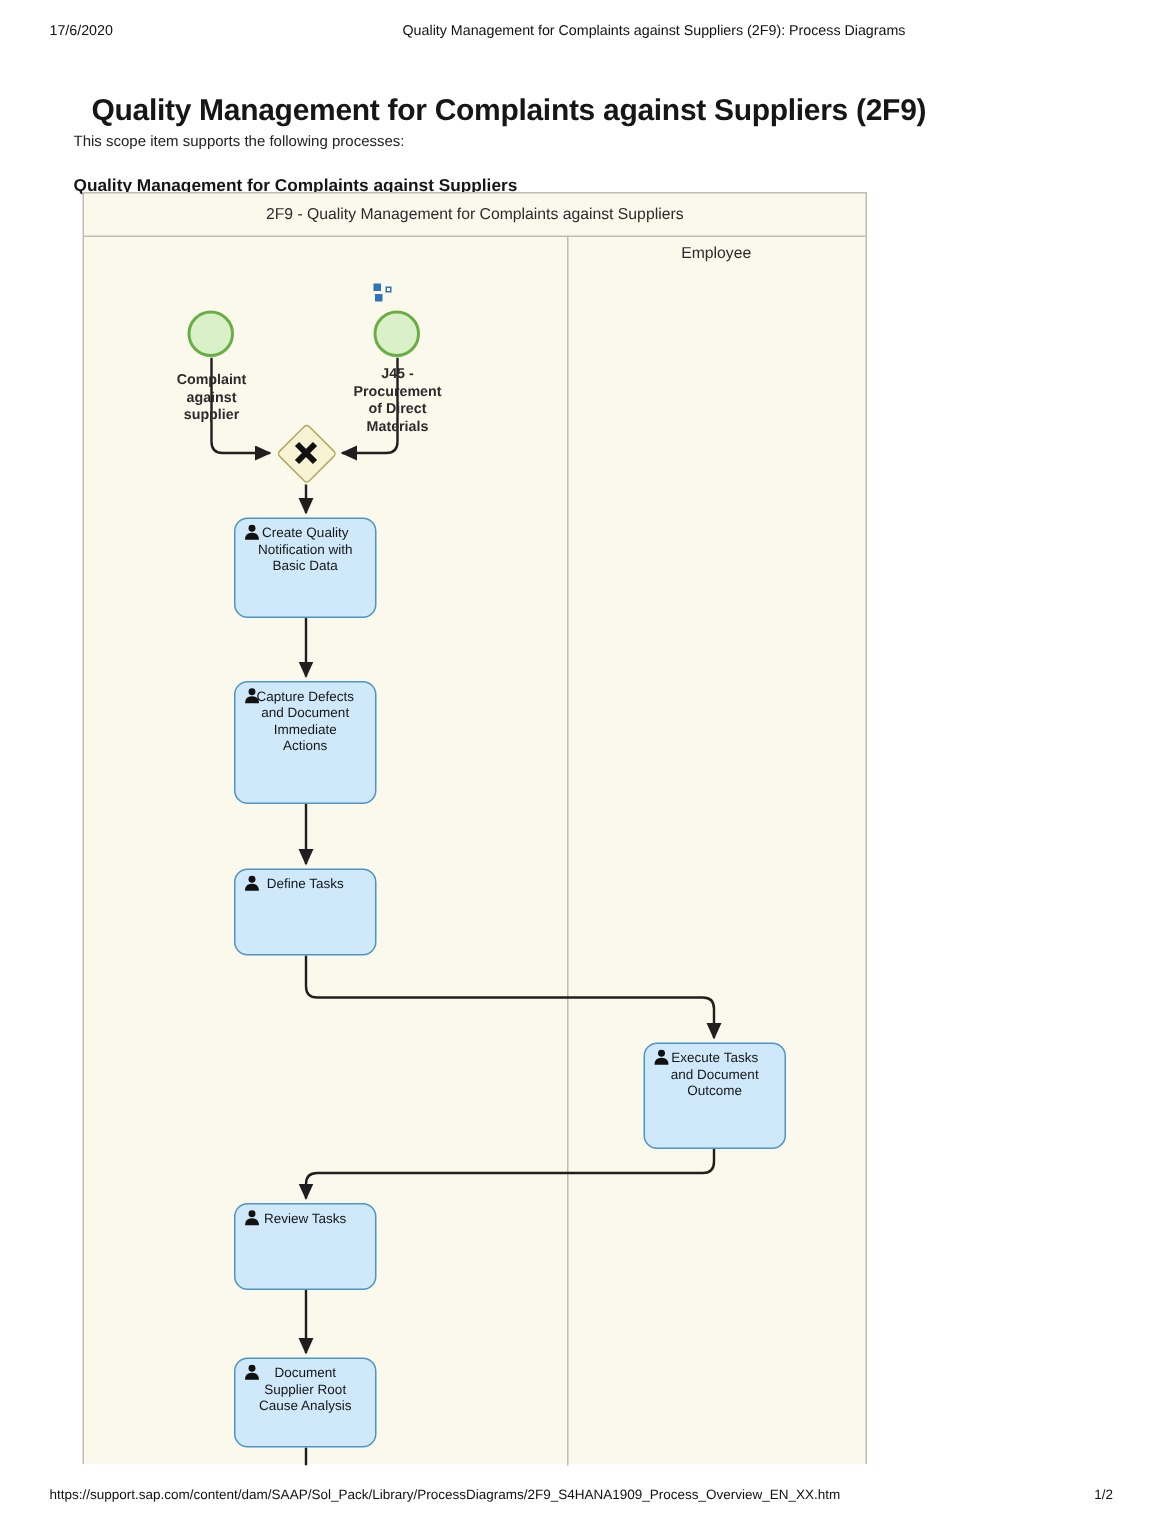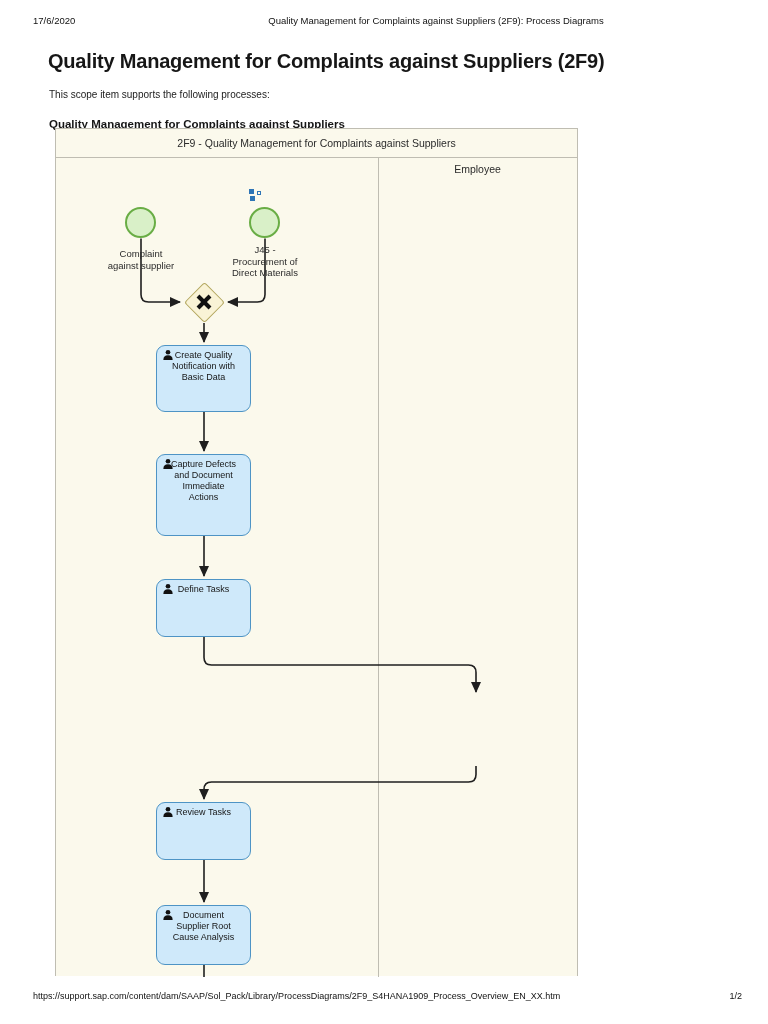--- a/index.html
+++ b/index.html
@@ -42,21 +42,21 @@
   svg.flows{position:absolute;left:0;top:0;}
   .flow{fill:none;stroke:var(--flow-line,#1f1f1f);stroke-width:1.6px;}
   .arrowhead{fill:var(--flow-line,#1f1f1f);}
 
   
   .start-event{
     position:absolute;width:31px;height:31px;border-radius:50%;
     background:var(--event-fill,#d9f0c8);
     border:2px solid var(--event-border,#69ad45);box-sizing:border-box;
   }
-  .event-label{position:absolute;font-size:9.5px;line-height:11.5px;color:#2b2b2b;text-align:center;}
+  .event-label{position:absolute;font-size:9.5px;line-height:11.5px;color:#2b2b2b;text-align:center;font-weight:bold;}
 
   .gateway{position:absolute;left:127px;top:152px;width:42px;height:42px;}
   .gateway .diamond{
     position:absolute;left:6.5px;top:6.5px;width:29px;height:29px;
     background:var(--gateway-fill,#f9f3d6);
     border:1.6px solid var(--gateway-border,#b3a75f);
     border-radius:3px;box-sizing:border-box;
     transform:rotate(45deg);
   }
   .gateway svg{position:absolute;left:0;top:0;}
@@ -81,21 +81,21 @@
   .ref-sq-a{left:1px;top:1px;width:5px;height:5px;background:var(--ref-icon-blue,#2e75b6);}
   .ref-sq-b{left:9px;top:3px;width:4px;height:4px;border:1px solid var(--ref-icon-blue,#2e75b6);background:transparent;}
   .ref-sq-c{left:2px;top:8px;width:5px;height:5px;background:var(--ref-icon-blue,#2e75b6);}
 </style>
 </head>
 <body>
 
 <div class="abs hdr-date">17/6/2020</div>
 <div class="abs hdr-title">Quality Management for Complaints against Suppliers (2F9): Process Diagrams</div>
 
-<h1 class="abs doc-title" style="margin:0;">Quality Management for Complaints against Suppliers (2F9)</h1>
+<h1 class="abs doc-title" style="margin:13px;">Quality Management for Complaints against Suppliers (2F9)</h1>
 <div class="abs doc-intro">This scope item supports the following processes:</div>
 <div class="abs doc-section">Quality Management for Complaints against Suppliers</div>
 
 <div class="abs diagram">
 
   <div class="dg-title-band">2F9 - Quality Management for Complaints against Suppliers</div>
   <div class="lane-label emp">Employee</div>
   <div class="lane-divider"></div>
 
   <svg class="flows" width="523" height="848" viewBox="0 0 523 848">
@@ -152,20 +152,27 @@
   </div>
 
   <div class="task" style="left:100px;top:325px;height:82px;">
     <svg class="person" viewBox="0 0 16 16">
         <circle cx="8" cy="4.3" r="3.1"></circle>
         <path d="M1.8,14.5 q0,-6.2 6.2,-6.2 q6.2,0 6.2,6.2 z"></path>
       </svg>
     <span class="tlabel">Capture Defects and Document Immediate Actions</span>
   </div>
 
+  <div class="task" style="left:373px;top:566px;height:71px;">
+    <svg class="person" viewBox="0 0 16 16">
+        <circle cx="8" cy="4.3" r="3.1"></circle>
+        <path d="M1.8,14.5 q0,-6.2 6.2,-6.2 q6.2,0 6.2,6.2 z"></path>
+      </svg>
+    <span class="tlabel">Execute Tasks and Document Outcome</span>
+  </div>
 
   <div class="task" style="left:100px;top:673px;height:58px;">
     <svg class="person" viewBox="0 0 16 16">
         <circle cx="8" cy="4.3" r="3.1"></circle>
         <path d="M1.8,14.5 q0,-6.2 6.2,-6.2 q6.2,0 6.2,6.2 z"></path>
       </svg>
     <span class="tlabel w80">Review Tasks</span>
   </div>
 
   <div class="task" style="left:100px;top:776px;height:60px;">

